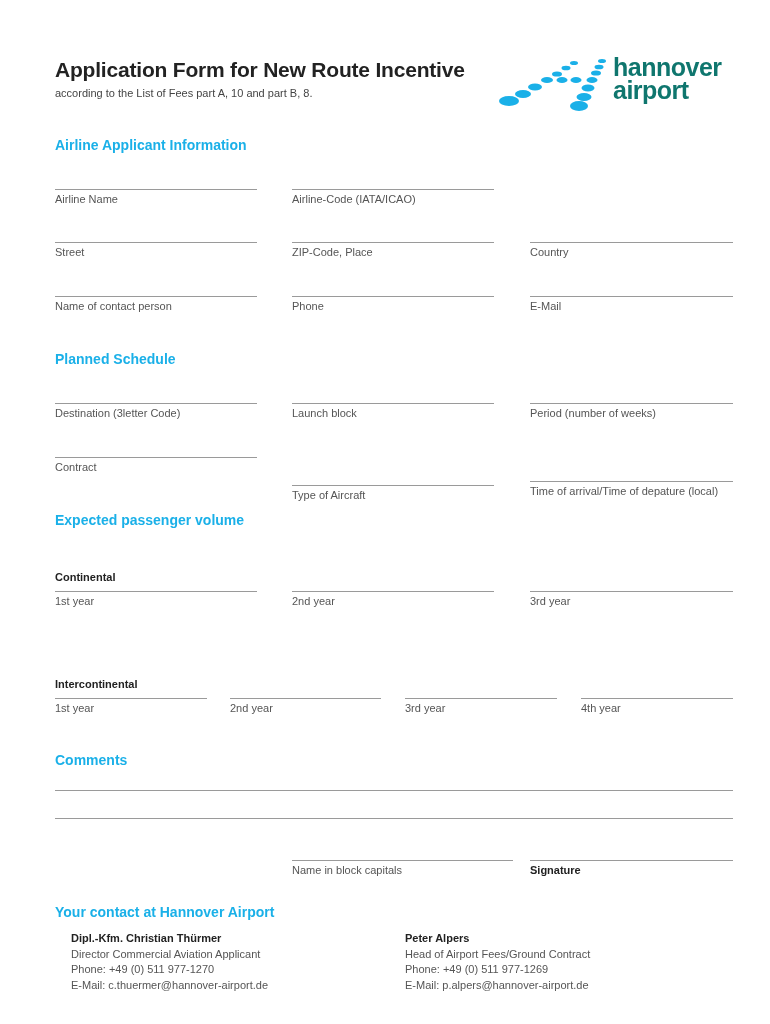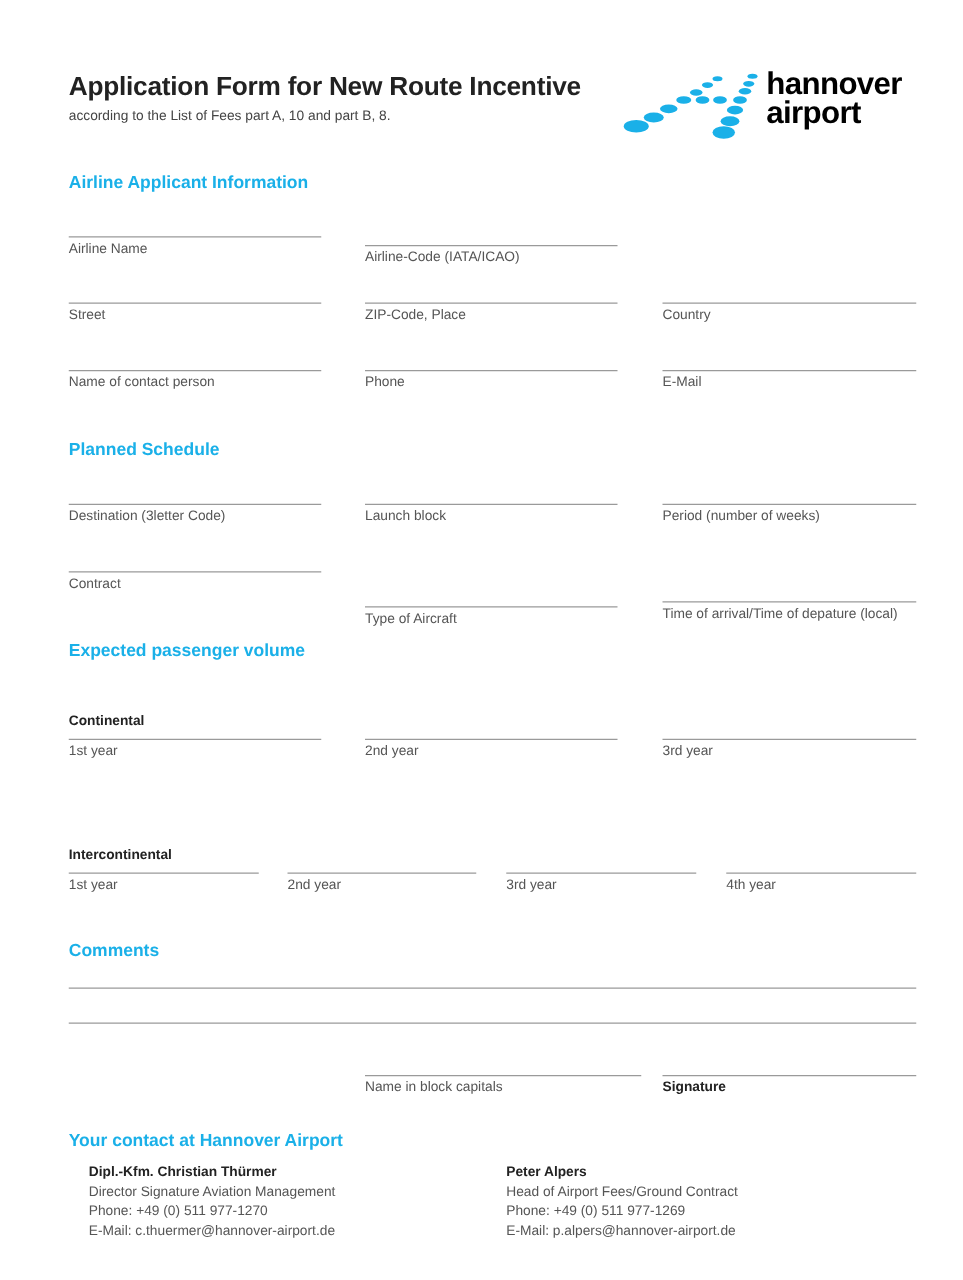--- a/index.html
+++ b/index.html
@@ -36,21 +36,21 @@
     position: relative; top: -12px;
   }
   .field .label.bold { font-weight: bold; color: #222222; }
   .full-line {
     position: absolute; left: 55px; width: 678px; height: 0; border-top: 1.5px solid #9a9a9a;
   }
   .contact { position: absolute; font-size: 11px; color: #555555; line-height: 15.7px; white-space: nowrap; }
   .contact .name { font-weight: bold; color: #222222; }
   .logo { left: 498px; top: 56px; width: 240px; height: 56px; }
   .logo-text {
-    position: absolute; left: 115px; top: 0px; font-size: 25px; font-weight: bold; color: #000000;
+    position: absolute; left: 115px; top: 0px; font-size: 25px; font-weight: bold; color: #0f766e;
     line-height: 23px; letter-spacing: -0.5px;
   }
 </style>
 </head>
 <body>
 
 <div class="abs title">Application Form for New Route Incentive</div>
 <div class="abs subtitle">according to the List of Fees part A, 10 and part B, 8.</div>
 
 <div class="abs logo">
@@ -82,21 +82,21 @@
     <div>airport</div>
   </div>
 </div>
 
 <div class="abs section-heading" style="top:137px;">Airline Applicant Information</div>
 
 <div class="field" style="left:55px; top:189px; width:202px;">
   <input class="line" type="text" value="" style="">
   <div class="label">Airline Name</div>
 </div>
-<div class="field" style="left:292px; top:189px; width:202px;margin-top:7px;">
+<div class="field" style="left:292px; top:189px; width:202px;">
   <input class="line" type="text" value="" style="">
   <div class="label">Airline-Code (IATA/ICAO)</div>
 </div>
 
 <div class="field" style="left:55px; top:242px; width:202px;">
   <input class="line" type="text" value="" style="">
   <div class="label">Street</div>
 </div>
 <div class="field" style="left:292px; top:242px; width:202px;">
   <input class="line" type="text" value="" style="">
@@ -193,21 +193,21 @@
 </div>
 <div class="field" style="left:530px; top:860px; width:203px;">
   <input class="line" type="text" style="">
   <div class="label bold">Signature</div>
 </div>
 
 <div class="abs section-heading" style="top:904px;">Your contact at Hannover Airport</div>
 
 <div class="contact" style="left:55px; top:931px;margin-left:16px;">
   <div class="name">Dipl.-Kfm. Christian Thürmer</div>
-  <div>Director Signature Aviation Management</div>
+  <div>Director Commercial Aviation Applicant</div>
   <div>Phone: +49 (0) 511  977-1270</div>
   <div>E-Mail: c.thuermer@hannover-airport.de</div>
 </div>
 
 <div class="contact" style="left:405px; top:931px;">
   <div class="name">Peter Alpers</div>
   <div>Head of Airport Fees/Ground Contract</div>
   <div>Phone: +49 (0) 511 977-1269</div>
   <div>E-Mail: p.alpers@hannover-airport.de</div>
 </div>

